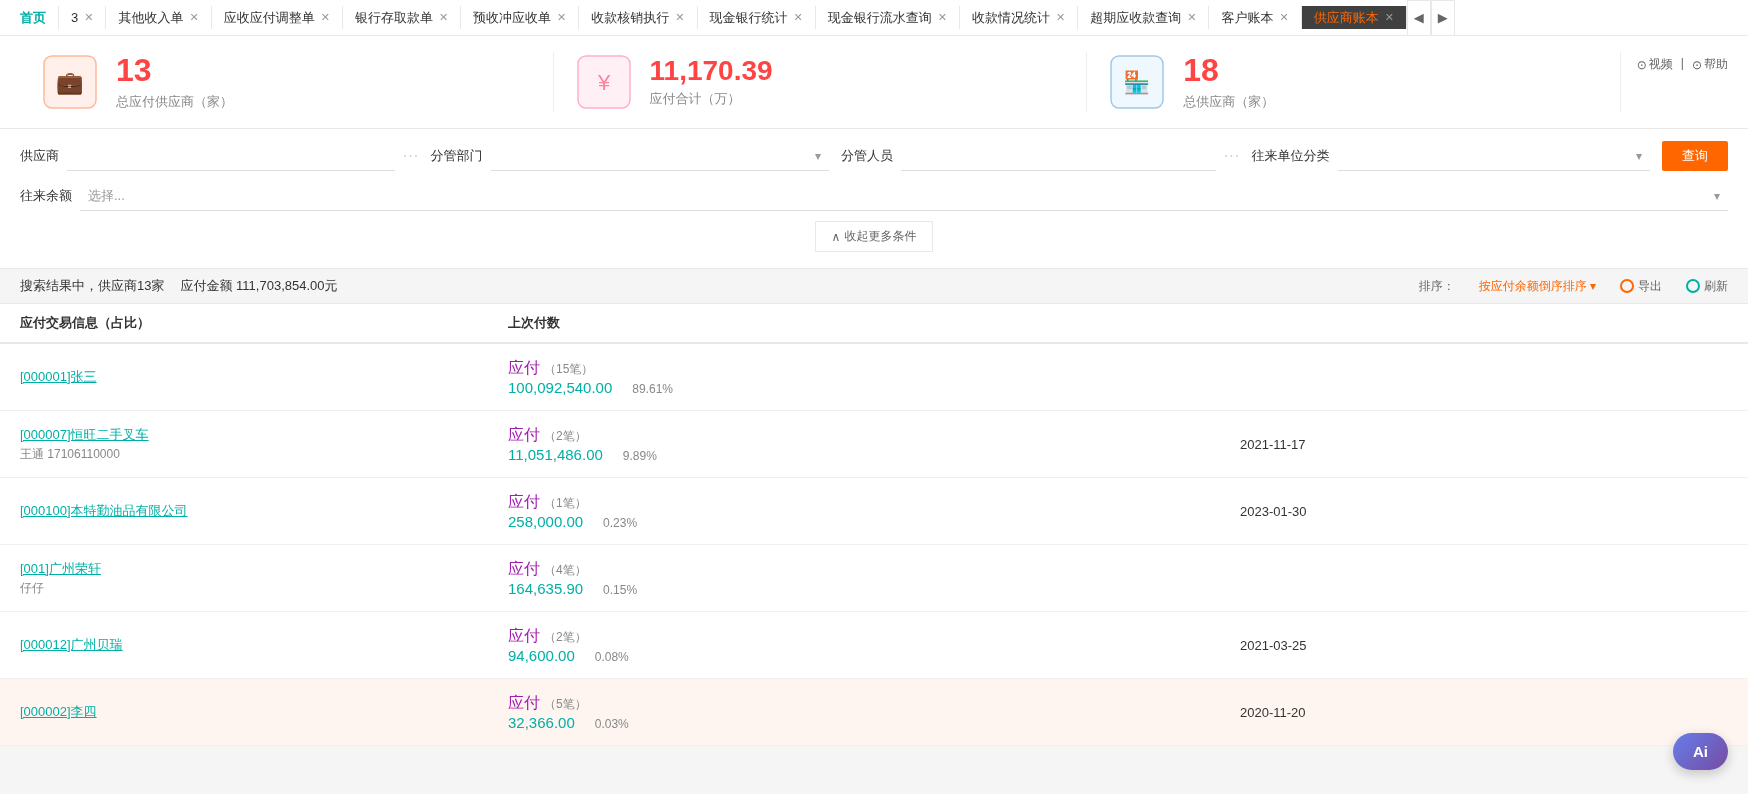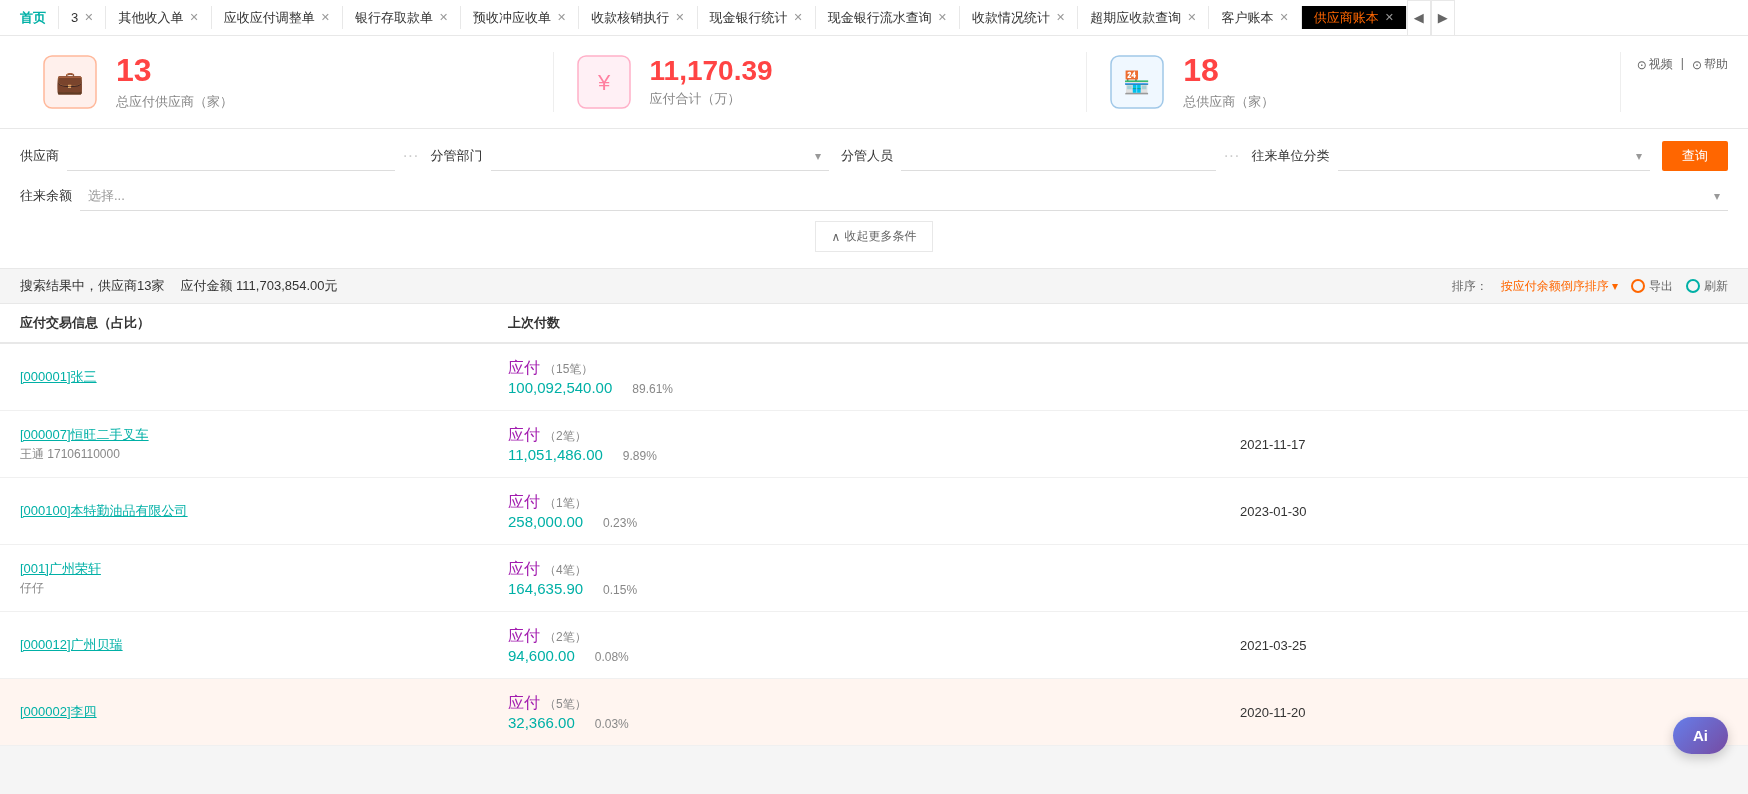--- a/index.html
+++ b/index.html
@@ -10,21 +10,21 @@
       display: flex; align-items: center; background: #fff; border-bottom: 1px solid #e8e8e8;
       height: 36px; padding: 0 8px; overflow: hidden;
     }
     .nav-tab {
       display: flex; align-items: center; padding: 0 12px; height: 23px; white-space: nowrap;
       color: #333; cursor: pointer; border-right: 1px solid #e8e8e8; font-size: 13px;
       flex-shrink: 0;
     }
     .nav-tab .close-icon { margin-left: 6px; color: #999; font-size: 11px; cursor: pointer; }
     .nav-tab.home { color: #00b0a6; font-weight: bold; }
-    .nav-tab.active { color: #ff6600; background: #000000; }
+    .nav-tab.active { color: #ff6600; background: #404040; }
     .nav-arrow { width: 24px; height: 36px; display: flex; align-items: center; justify-content: center; cursor: pointer; color: #666; border: 1px solid #e8e8e8; flex-shrink: 0; }
 
     
     .summary-bar {
       display: flex; background: #fff; padding: 16px 20px; gap: 0; border-bottom: 1px solid #e8e8e8;
     }
     .summary-card {
       display: flex; align-items: center; gap: 16px; flex: 1; padding: 0 20px;
       border-right: 1px solid #eee;
     }
@@ -71,21 +71,21 @@
       width: fit-content;
     }
 
     
     .result-bar {
       display: flex; align-items: center; justify-content: space-between;
       padding: 8px 20px; background: #f5f5f5; border-bottom: 1px solid #e8e8e8;
       font-size: 13px; color: #333;
     }
     .result-bar-left { display: flex; gap: 16px; }
-    .result-bar-right { display: flex; gap: 13px; font-size: 12px; color: #666; }
+    .result-bar-right { display: flex; gap: 24px; font-size: 12px; color: #666; }
     .sort-select { color: #ff6600; cursor: pointer; }
     .action-btn { display: flex; align-items: center; gap: 4px; cursor: pointer; }
     .action-btn .icon-circle { width: 14px; height: 14px; border: 2px solid #ff6600; border-radius: 50%; display: inline-block; }
     .action-btn .icon-circle.green { border-color: #00b0a6; }
 
     
     .main-table { background: #fff; }
     .table-header {
       display: grid; grid-template-columns: 2fr 3fr 2fr;
       padding: 10px 20px; border-bottom: 2px solid #e8e8e8;
@@ -410,15 +410,15 @@
         <span class="payable-amount">32,366.00</span>
         <span class="payable-percent">0.03%</span>
       </div>
     </div>
     <div>
       <span class="last-pay-date">2020-11-20</span>
     </div>
   </div>
 </div>
 
-<div style="position:fixed; bottom:40px; right:20px; z-index:100;">
+<div style="position:fixed; bottom:24px; right:20px; z-index:100;">
   <button style="background: linear-gradient(135deg, #667eea 0%, #764ba2 100%); color:#fff; border:none; border-radius:24px; padding:10px 20px; font-size:15px; font-weight:bold; cursor:pointer; box-shadow:0 4px 12px rgba(0,0,0,0.2);">Ai</button>
 </div>
 
 </body></html>

